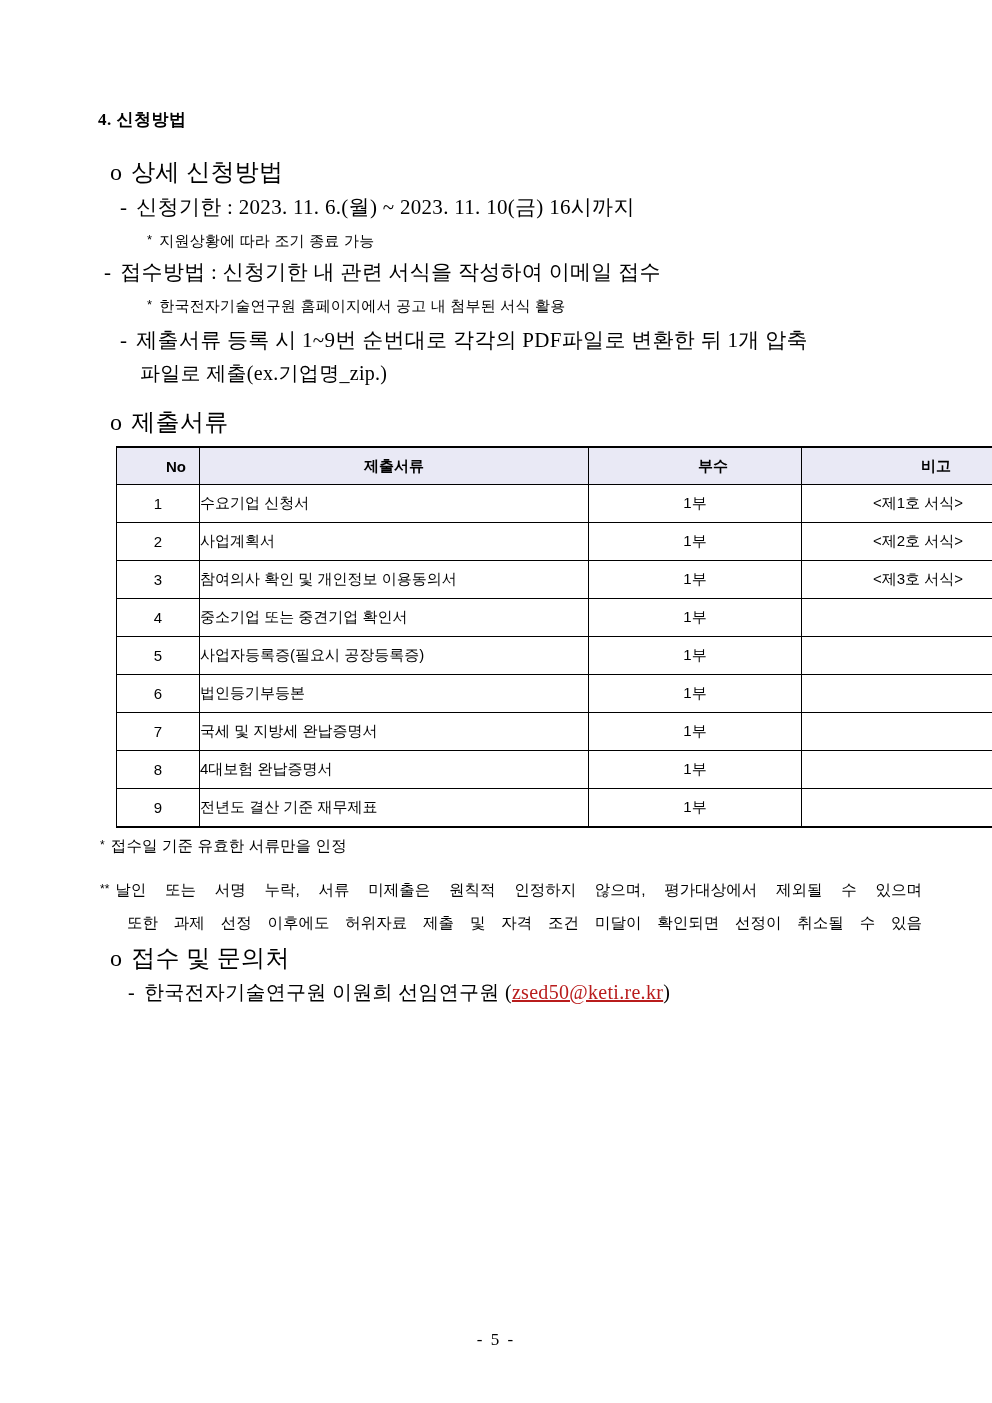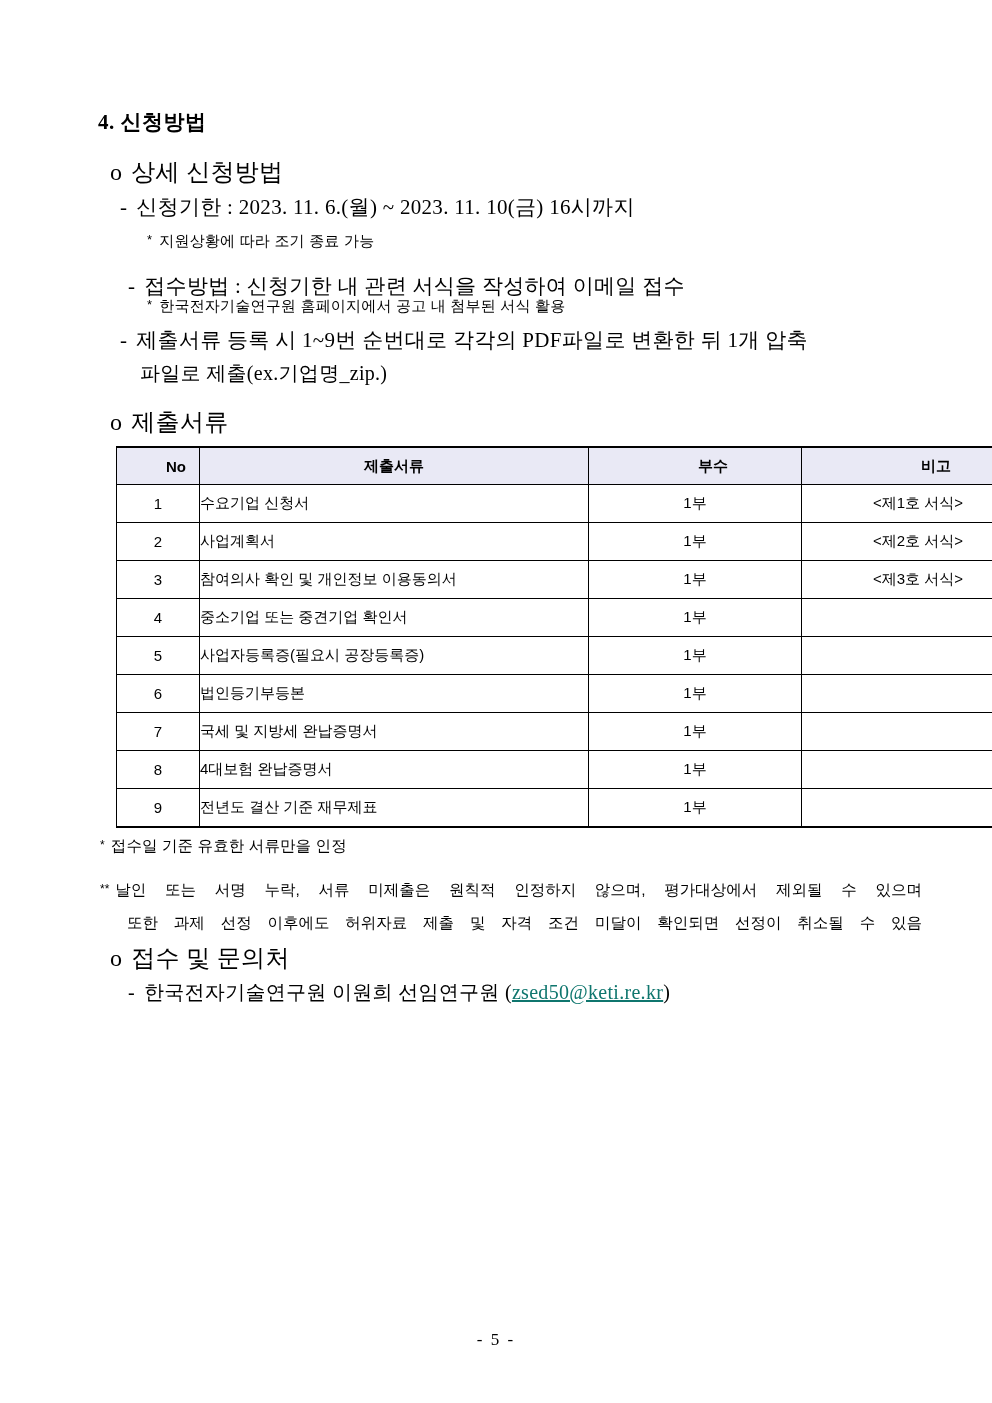--- a/index.html
+++ b/index.html
@@ -20,21 +20,21 @@
     left: 0; top: 0;
     width: 992px;
     height: 1403px;
   }
 
   
   .sec-title {
     position: absolute;
     left: 98px;
     top: 108px;
-    font-size: 21px;
+    font-size: 17px;
     font-weight: bold;
     letter-spacing: 0.5px;
     white-space: nowrap;
   }
 
   
   .ln {
     position: absolute;
     white-space: nowrap;
     font-size: 20px;
@@ -132,21 +132,21 @@
     text-align-last: justify;
   }
   .fn-l1 {
     display: block;
     text-align: justify;
     text-align-last: justify;
   }
 
   
   a.maillink {
-    color: #0f766e;
+    color: #b91c1c;
     text-decoration: underline;
   }
 
   
   .pagefoot {
     position: absolute;
     left: 0;
     top: 1330px;
     width: 992px;
     text-align: center;
@@ -167,21 +167,21 @@
   </div>
 
   <div class="ln dash" style="left:120px; top:193px;">
     <span class="marker">-</span><span>신청기한 : 2023. 11. 6.(월) ~ 2023. 11. 10(금) 16시까지</span>
   </div>
 
   <div class="ln star" style="left:147px; top:232px;">
     <span class="marker small">*</span><span>지원상황에 따라 조기 종료 가능</span>
   </div>
 
-  <div class="ln dash" style="left:128px; top:258px;margin-top:14px;">
+  <div class="ln dash" style="left:104px; top:258px;">
     <span class="marker">-</span><span>접수방법 : 신청기한 내 관련 서식을 작성하여 이메일 접수</span>
   </div>
 
   <div class="ln star" style="left:147px; top:297px;">
     <span class="marker small">*</span><span>한국전자기술연구원 홈페이지에서 공고 내 첨부된 서식 활용</span>
   </div>
 
   <div class="ln dash" style="left:120px; top:326px;">
     <span class="marker">-</span><span>제출서류 등록 시 1~9번 순번대로 각각의 PDF파일로 변환한 뒤 1개 압축</span>
   </div>

